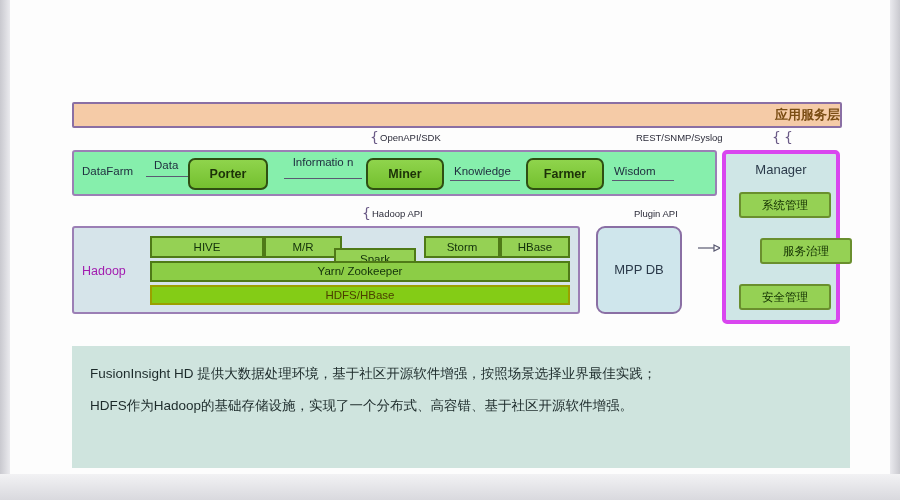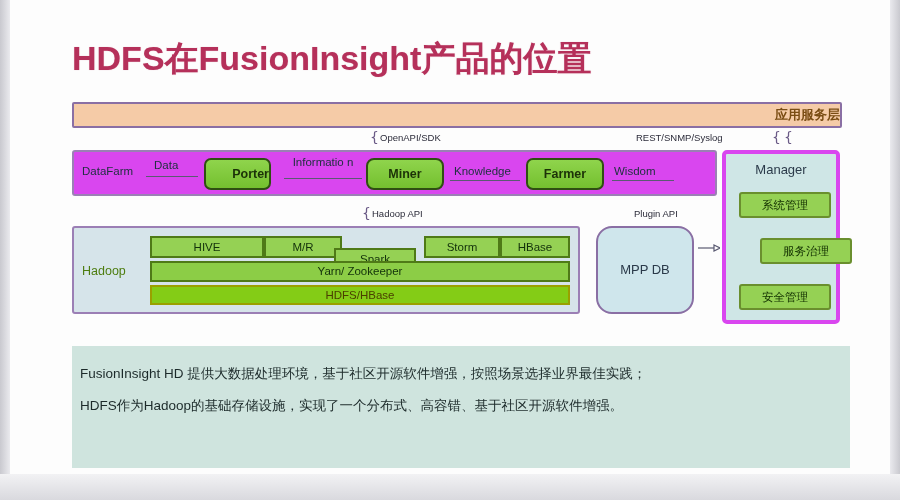--- a/index.html
+++ b/index.html
@@ -84,21 +84,21 @@
     color: #6a5a86;
     line-height: 1;
     font-family: "DejaVu Sans", sans-serif;
   }
 
   
   .pipeline {
     position: absolute;
     left: 0; top: 48px;
     width: 645px; height: 46px;
-    background: #d946ef;
+    background: #86efac;
     border: 2px solid #9b7fb5;
     border-radius: 3px;
     box-sizing: border-box;
   }
   .pipe-text {
     position: absolute;
     font-size: 11.5px;
     color: #203040;
     white-space: nowrap;
     top: 13px;
@@ -162,21 +162,21 @@
     width: 508px; height: 88px;
     background: #d6e4ea;
     border: 2px solid #9b7fb5;
     border-radius: 3px;
     box-sizing: border-box;
   }
   .hadoop-label {
     position: absolute;
     left: 8px; top: 36px;
     font-size: 12.5px;
-    color: #4d7c0f;
+    color: #a21caf;
   }
   .comp {
     position: absolute;
     top: 8px; height: 22px;
     background: #95d154;
     border: 2px solid #4f7a17;
     box-sizing: border-box;
     text-align: center;
     line-height: 18px;
     font-size: 11.5px;
@@ -204,24 +204,24 @@
     text-align: center;
     line-height: 16px;
     font-size: 11.5px;
     color: #4a3f00;
   }
 
   
   .mpp {
     position: absolute;
     left: 524px; top: 124px;
-    width: 98px; height: 88px;
+    width: 86px; height: 88px;
     background: #cfe6ec;
     border: 2px solid #8a6fa4;
-    border-radius: 16px;
+    border-radius: 9px;
     box-sizing: border-box;
     text-align: center;
     line-height: 84px;
     font-size: 13px;
     color: #2b3a4a;
   }
 
   
   .arrow {
     position: absolute;
@@ -230,62 +230,61 @@
   }
 
   
   #note {
     position: absolute;
     left: 72px; top: 346px;
     width: 778px; height: 122px;
     background: #cfe4de;
     border: none;
     box-sizing: border-box;
-    padding: 16px 18px 0 8px;
+    padding: 16px 18px 0 18px;
   }
   #note p {
     margin: 0 0 8px 0;
     font-size: 13.5px;
     line-height: 24px;
     color: #1c2a2a;
   }
 </style>
 </head>
 <body>
 
 <div id="slide">
 
   <div class="edge-left"></div>
   <div class="edge-right"></div>
   <div class="edge-bottom"></div>
 
-  <div id="title">HDFS在FusionInsight产品的位置</div>
 
   <div id="diagram">
 
     <div class="app-layer">应用服务层</div>
 
     <div class="brace" style="left:298px; top:28px;">{</div>
     <div class="api-label" style="left:308px; top:30px;">OpenAPI/SDK</div>
     <div class="api-label" style="left:564px; top:30px;">REST/SNMP/Syslog</div>
     <div class="brace" style="left:700px; top:28px;">{</div>
     <div class="brace" style="left:712px; top:28px;">{</div>
 
     <div class="pipeline">
       <span class="pipe-text" style="left:8px;">DataFarm</span>
 
       <span class="pipe-text" style="left:80px; top:7px;">Data</span>
       <span class="pipe-line" style="left:72px; top:24px; width:52px;"></span>
 
-      <div class="gbtn" style="left:130px; width:67px;text-align:right;">Porter</div>
+      <div class="gbtn" style="left:114px; width:80px;">Porter</div>
 
       <span class="pipe-text two-line" style="left:212px; width:74px;">Informatio n</span>
       <span class="pipe-line" style="left:210px; top:26px; width:78px;"></span>
 
-      <div class="gbtn" style="left:292px; width:78px;border-radius:8px;">Miner</div>
+      <div class="gbtn" style="left:292px; width:78px;">Miner</div>
 
       <span class="pipe-text" style="left:380px;">Knowledge</span>
       <span class="pipe-line" style="left:376px; top:28px; width:70px;"></span>
 
       <div class="gbtn" style="left:452px; width:78px;">Farmer</div>
 
       <span class="pipe-text" style="left:540px;">Wisdom</span>
       <span class="pipe-line" style="left:538px; top:28px; width:62px;"></span>
     </div>
 

